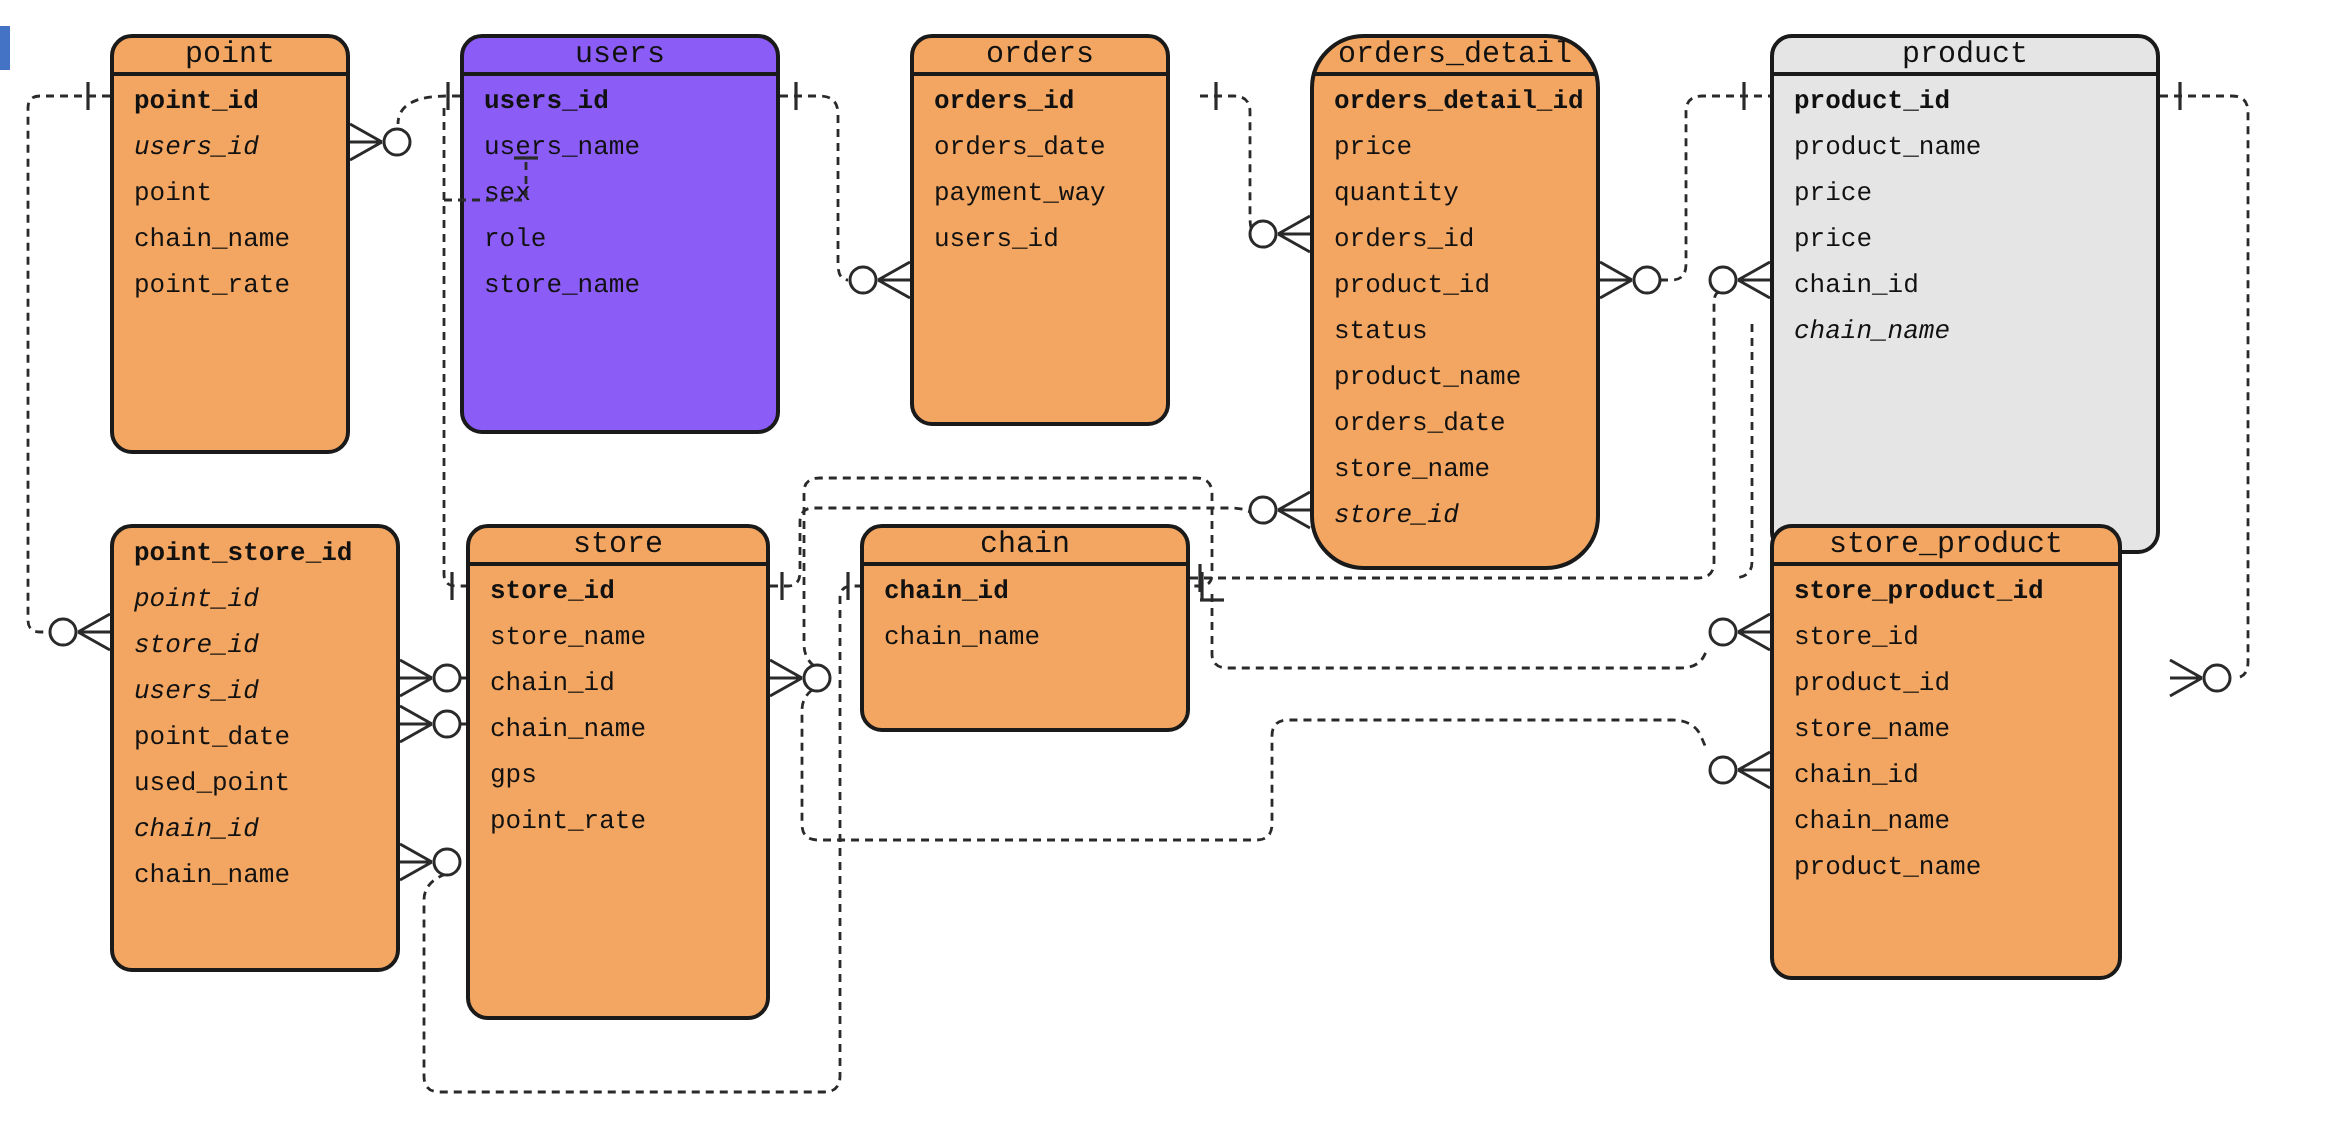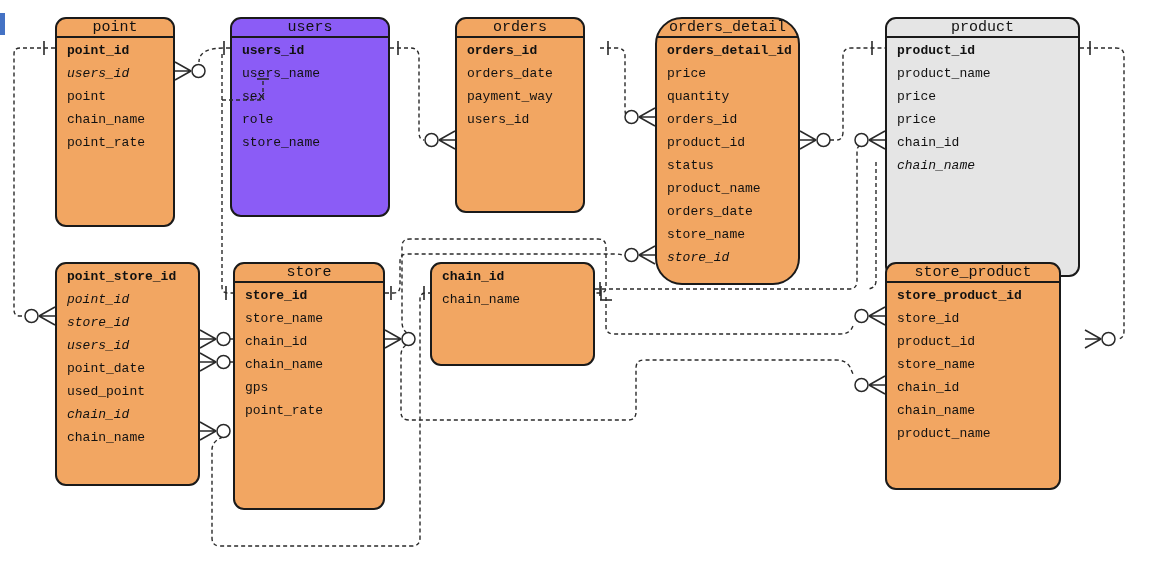--- a/index.html
+++ b/index.html
@@ -101,20 +101,21 @@
         <div class="tbl-body">
           <div class="row b">store_id</div>
           <div class="row">store_name</div>
           <div class="row">chain_id</div>
           <div class="row">chain_name</div>
           <div class="row">gps</div>
           <div class="row">point_rate</div>
         </div>
       </div>
       <div class="tbl" style="left: 430px; top: 262px; width: 165px; height: 104px; background: rgb(242, 166, 98); border-color: rgb(26, 26, 26);">
+        <div class="tbl-hdr">chain</div>
         <div class="tbl-body">
           <div class="row b">chain_id</div>
           <div class="row">chain_name</div>
         </div>
       </div>
       <div class="tbl" style="left: 885px; top: 262px; width: 176px; height: 228px; background: rgb(242, 166, 98); border-color: rgb(26, 26, 26);">
         <div class="tbl-hdr">store_product</div>
         <div class="tbl-body">
           <div class="row b">store_product_id</div>
           <div class="row">store_id</div>

